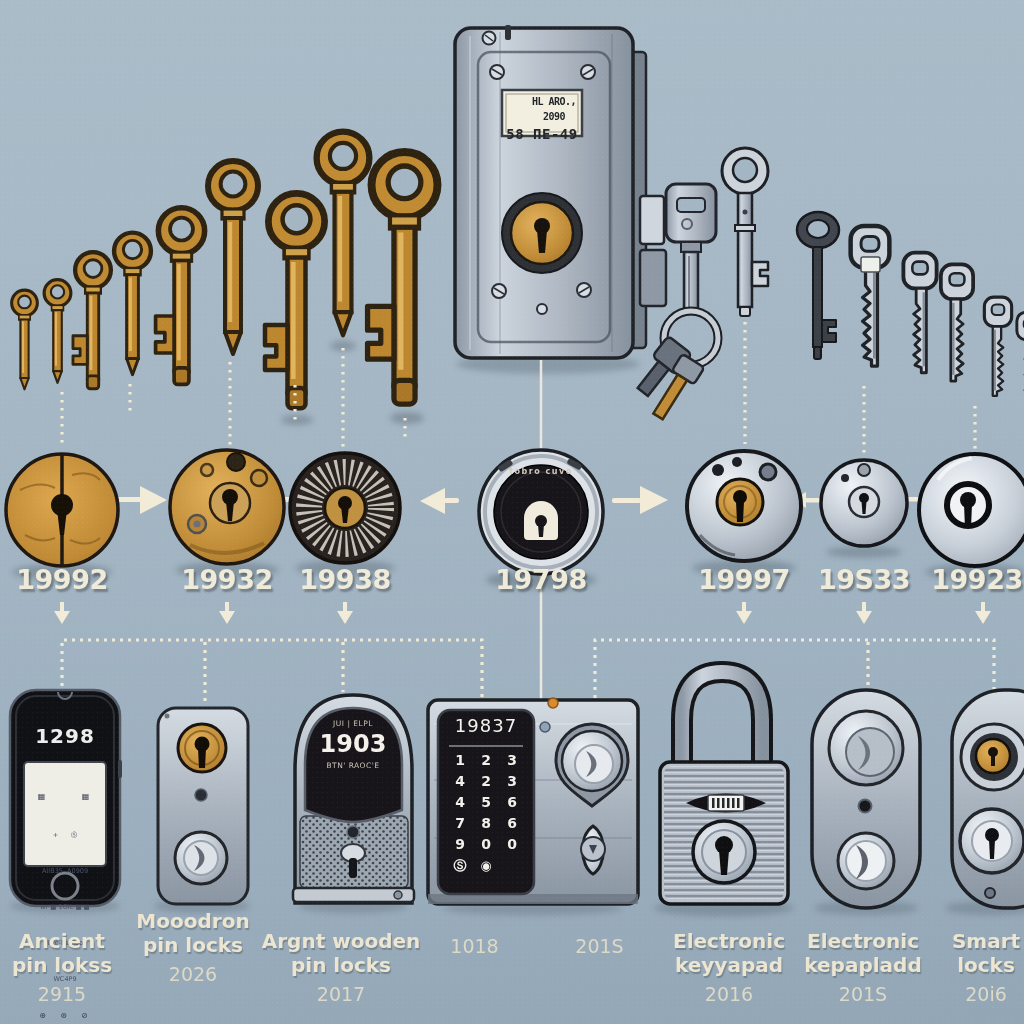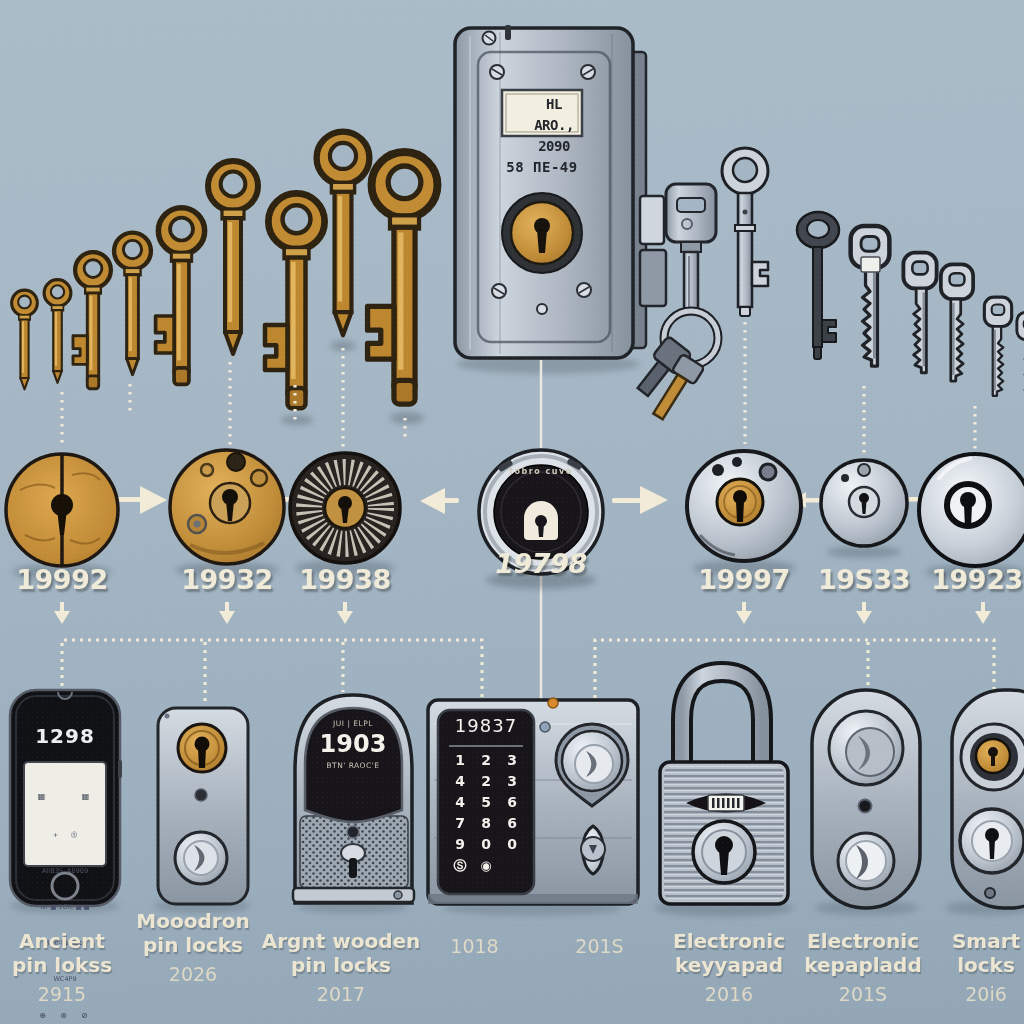--- a/index.html
+++ b/index.html
@@ -15,21 +15,21 @@
   .year { font-weight:800; font-size:27px; letter-spacing:-.5px; width:130px;
     color:#f0ebd8; text-shadow:2px 3px 2px rgba(25,30,28,.35); }
   .lbl { display:flex; flex-direction:column; gap:1px; color:#ebe5d1;
     text-shadow:1px 2px 1px rgba(40,45,42,.3); }
   .lbl .l1, .lbl .l2 { font-weight:800; font-size:20px; line-height:1.15; }
   .lbl .yr { font-weight:400; font-size:19px; color:#ded9c6; margin-top:5px; text-shadow:none; }
   .lbl .yr2row { display:flex; justify-content:space-around; font-weight:400;
     font-size:19px; color:#ded9c6; margin-top:5px; text-shadow:none; }
   .plate-text { left:502px; top:94px; width:80px; color:#23262b;
     font-family:"DejaVu Sans Mono", monospace; font-weight:700; line-height:1.5; }
-  .plate-text .p1 { font-size:14px; letter-spacing:-.5px;padding-left:24px; }
+  .plate-text .p1 { font-size:10px; letter-spacing:-.5px;padding-left:24px; }
   .plate-text .p2 { font-size:14px; letter-spacing:.5px; }
   .dial-label { left:489px; top:467px; width:104px; font-size:8px; letter-spacing:1.5px;
     color:#cfc9ba; font-weight:600; }
   .phone-header { left:20px; top:724px; width:90px; font-size:20px; font-weight:800;
     color:#eceded; letter-spacing:1px; }
   .phone-screen { left:25px; top:766px; width:80px; font-size:6.5px; color:#4b5268;
     line-height:1.85; white-space:pre; }
   .phone-screen .ic { font-size:8px; color:#394050; letter-spacing:3px; }
   .phone-screen .b { font-weight:400; }
   .plaque-text { left:300px; top:719px; width:106px; color:#c9c4b6; }
@@ -441,21 +441,21 @@
 <div class="t plate-text">
   <div class="p1">HL ARO., 2090</div>
   <div class="p2">58 ΠE-49</div>
 </div>
 
 <div class="t dial-label">tobro cuvo</div>
 
 <div class="t year" style="left:-3px;  top:564px;">19992</div>
 <div class="t year" style="left:162px; top:564px;">19932</div>
 <div class="t year" style="left:280px; top:564px;">19938</div>
-<div class="t year" style="left:476px; top:548px;font-style:italic;">19798</div>
+<div class="t year" style="left:476px; top:564px;">19798</div>
 <div class="t year" style="left:679px; top:564px;">19997</div>
 <div class="t year" style="left:799px; top:564px;">19S33</div>
 <div class="t year" style="left:912px; top:564px;">19923</div>
 
 <div class="t phone-header">1298</div>
 <div class="t phone-screen">
   <div class="ic">▦      ▦</div>
   <div>+      Ⓢ</div>
   <div>AIIB35  A0909</div>
   <div class="b">wr ■ 1OIL ■ ■</div>

